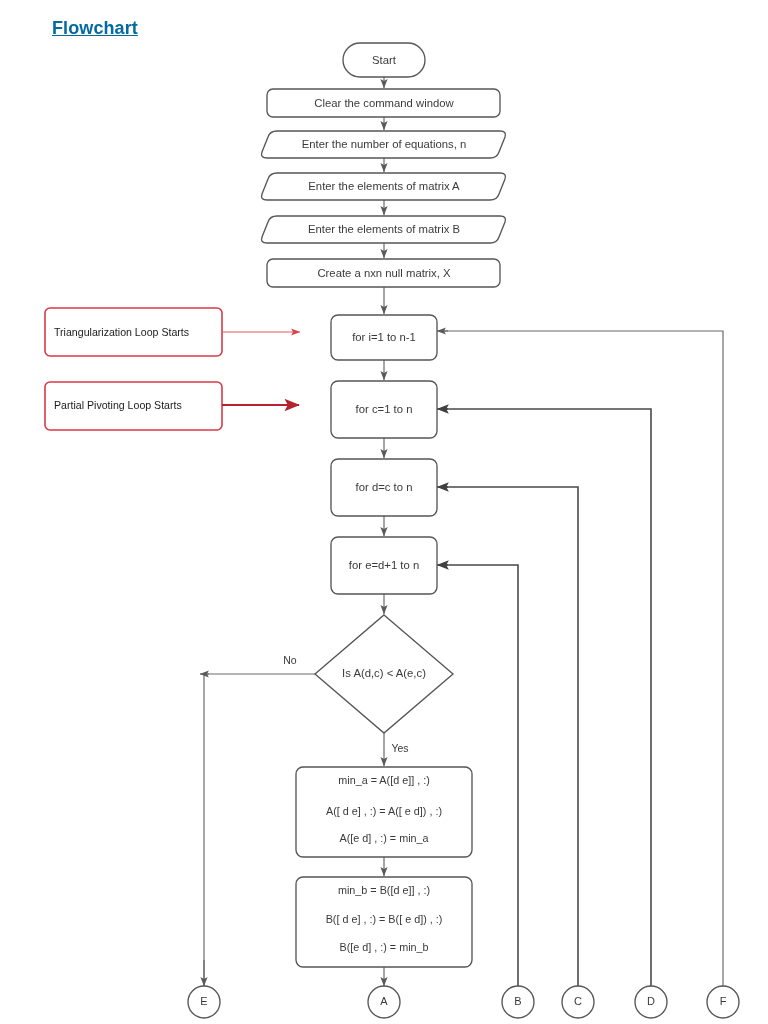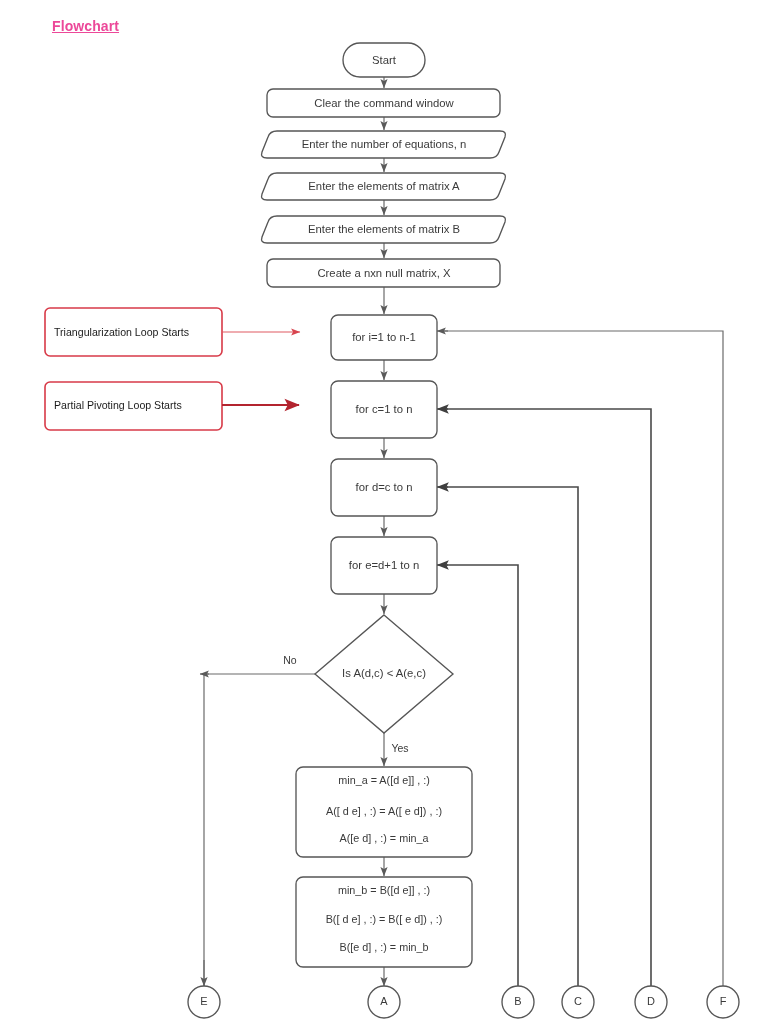--- a/index.html
+++ b/index.html
@@ -21,23 +21,23 @@
     position: absolute;
     left: 0;
     top: 0;
     width: 768px;
     height: 1024px;
   }
   .title {
     position: absolute;
     left: 52px;
     top: 18px;
-    font-size: 14px;
+    font-size: 18px;
     font-weight: bold;
-    color: #ec4899;
+    color: #0369a1;
     text-decoration: underline;
     letter-spacing: 0.1px;
   }
   text {
     font-family: "Liberation Sans", sans-serif;
     fill: #3a3a3a;
   }
   .node-text {
     font-size: 11.3px;
     text-anchor: middle;

